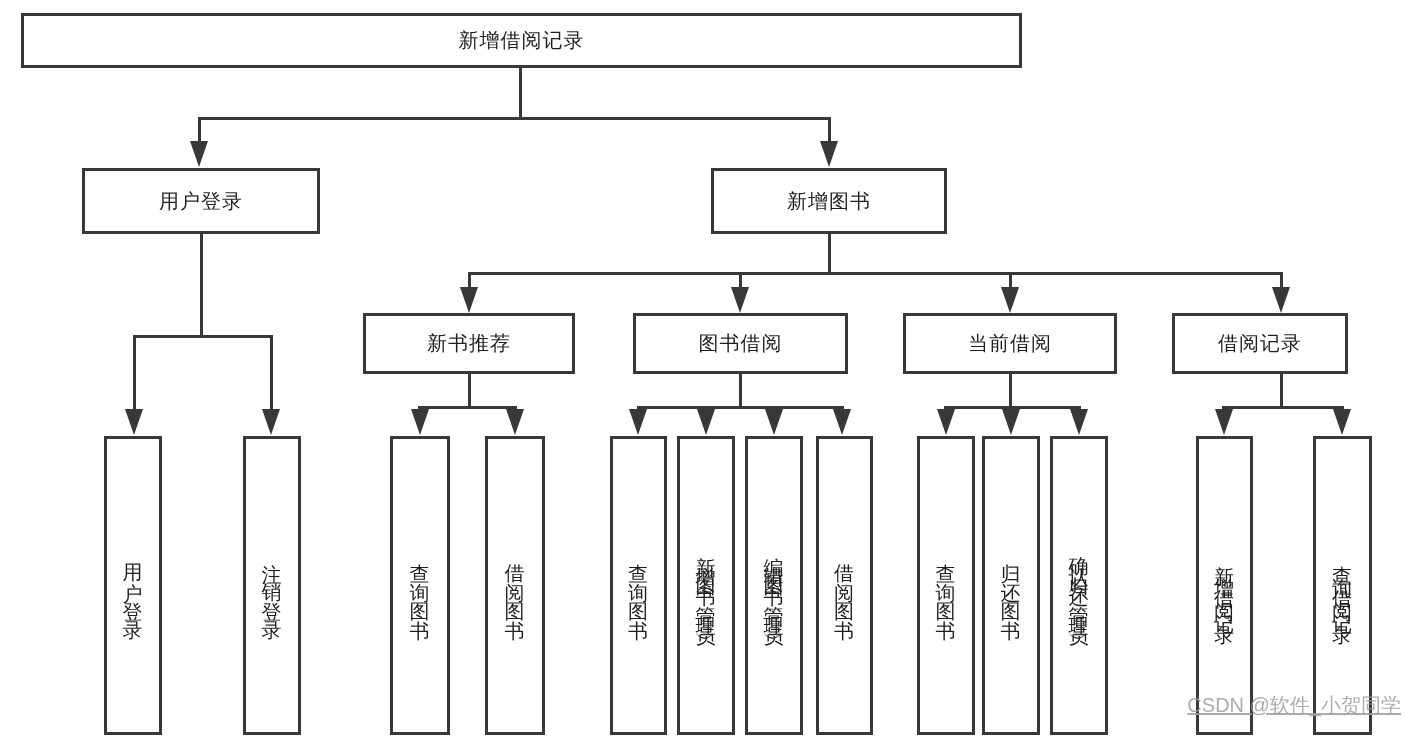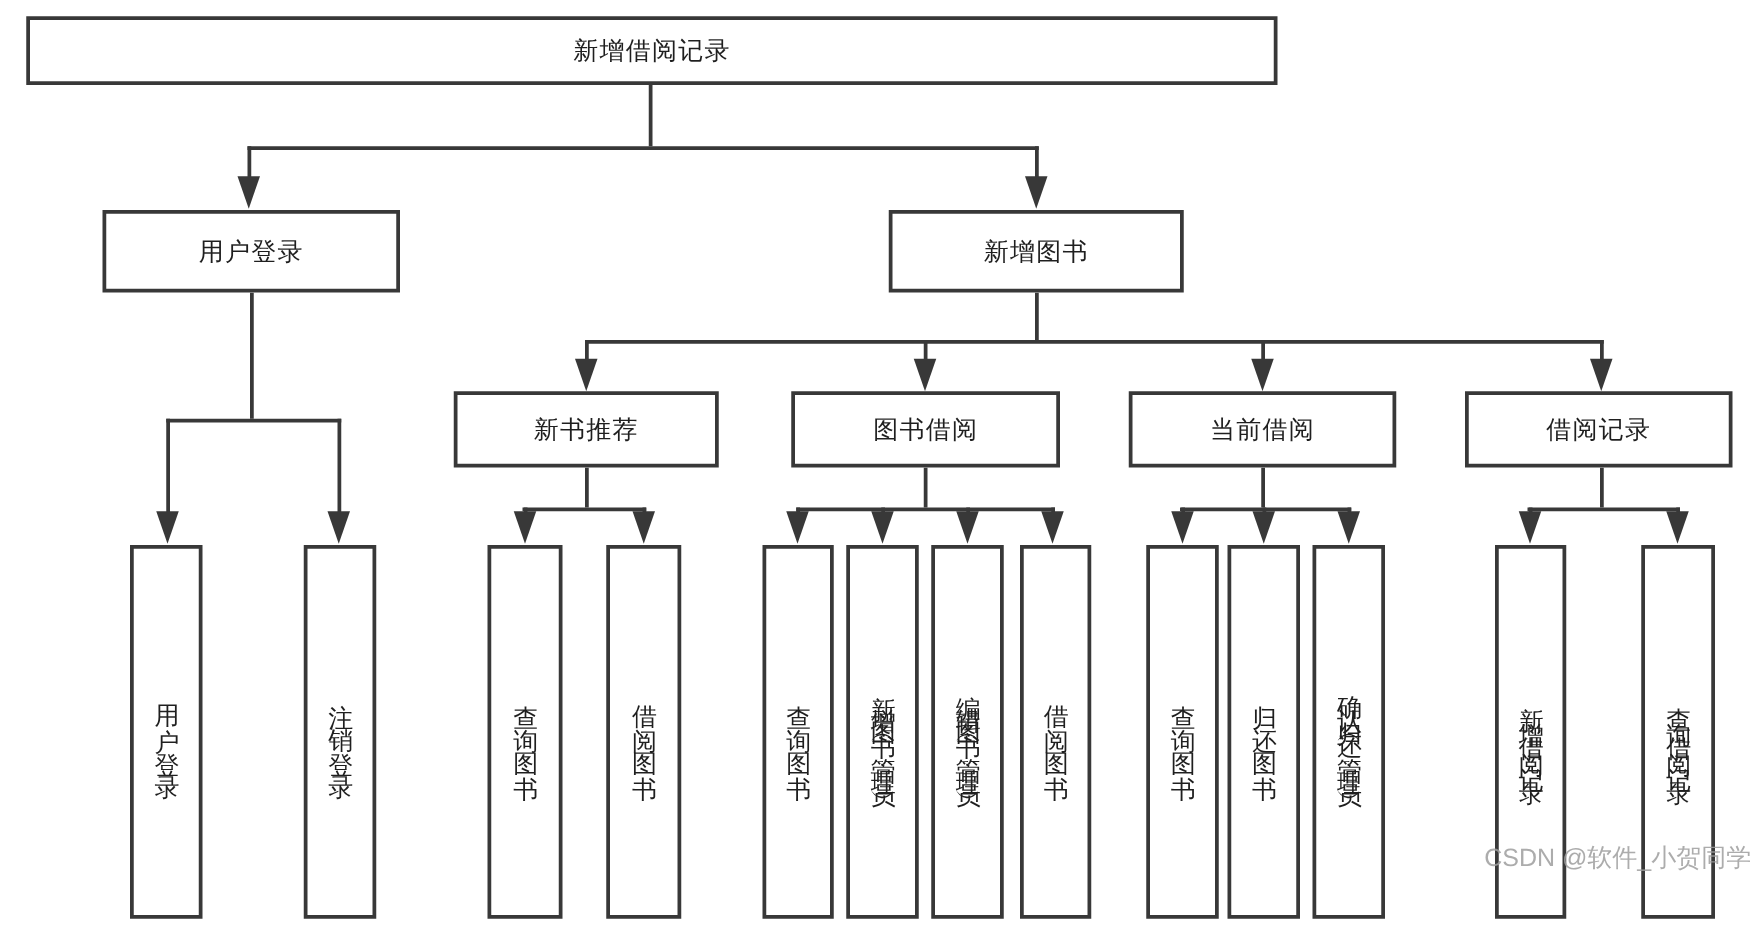--- a/index.html
+++ b/index.html
@@ -129,21 +129,21 @@
 
   <div class="box" style="left:633px; top:313px; width:215px; height:61px;">
     <span class="hlabel">图书借阅</span>
   </div>
   <div class="box" style="left:363px; top:313px; width:212px; height:61px;">
     <span class="hlabel">新书推荐</span>
   </div>
   <div class="box" style="left:903px; top:313px; width:214px; height:61px;justify-content:center;">
     <span class="hlabel">当前借阅</span>
   </div>
-  <div class="box" style="left:1172px; top:313px; width:214px; height:61px;">
+  <div class="box" style="left:1172px; top:313px; width:176px; height:61px;">
     <span class="hlabel">借阅记录</span>
   </div>
 
   <div class="box" style="left:104px; top:436px; width:58px; height:299px;">
     <span class="vlabel" style="letter-spacing: 19px;">用户登录</span>
   </div>
   <div class="box" style="left:243px; top:436px; width:58px; height:299px;">
     <span class="vlabel" style="letter-spacing: 19px;">注销登录</span>
   </div>
 
@@ -177,15 +177,15 @@
     <span class="vlabel" style="letter-spacing: 10px;">确认归还（管理员）</span>
   </div>
 
   <div class="box" style="left:1196px; top:436px; width:57px; height:299px;">
     <span class="vlabel" style="letter-spacing: 12px;">新增借阅记录</span>
   </div>
   <div class="box" style="left:1313px; top:436px; width:59px; height:299px;">
     <span class="vlabel" style="letter-spacing: 12px;">查询借阅记录</span>
   </div>
 
-  <div class="watermark" style="right:4px; top:673px;">CSDN @软件_小贺同学</div>
+  <div class="watermark" style="right:4px; top:692px;text-decoration:underline;">CSDN @软件_小贺同学</div>
 
 </div>
 
 </body></html>

